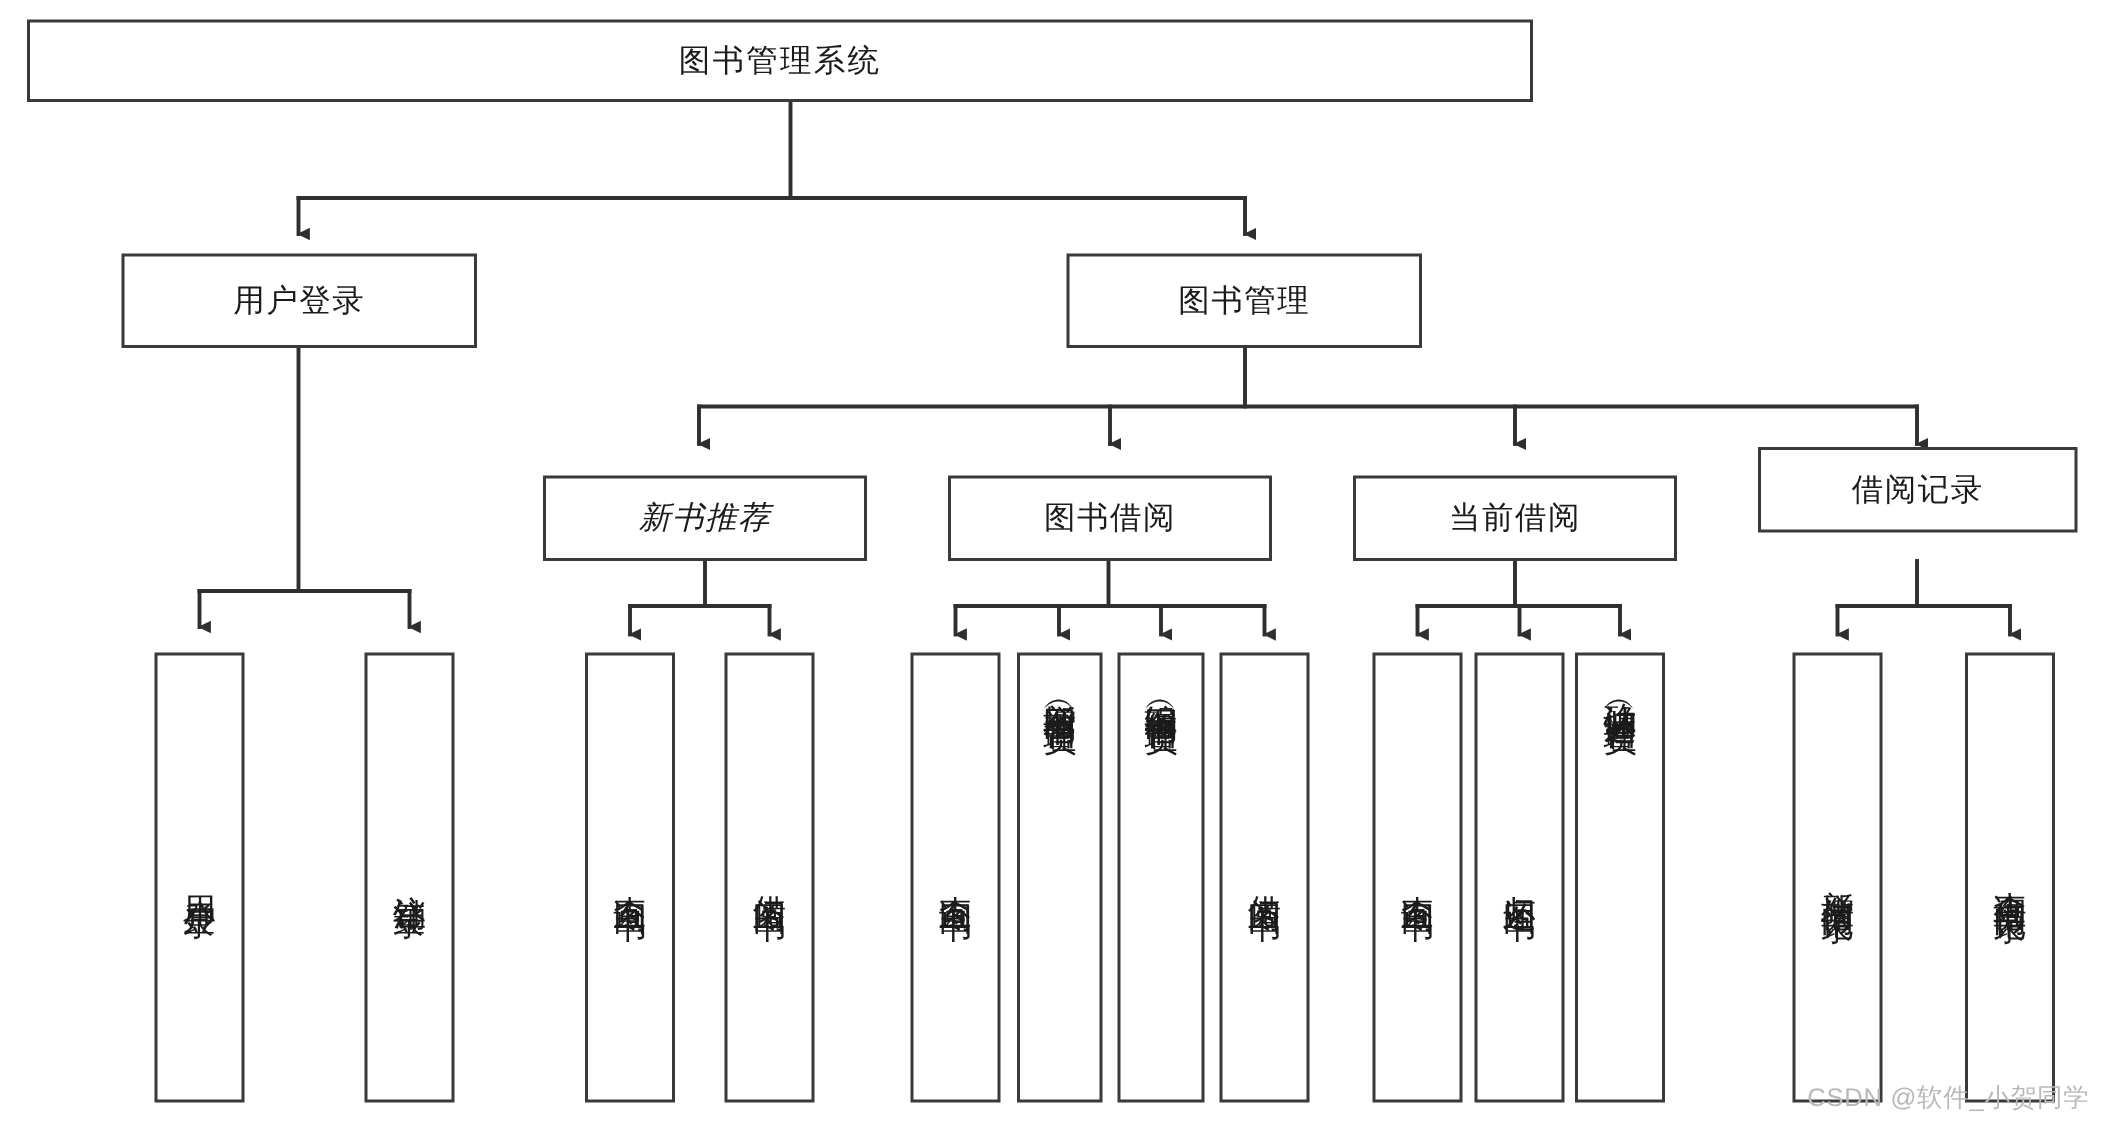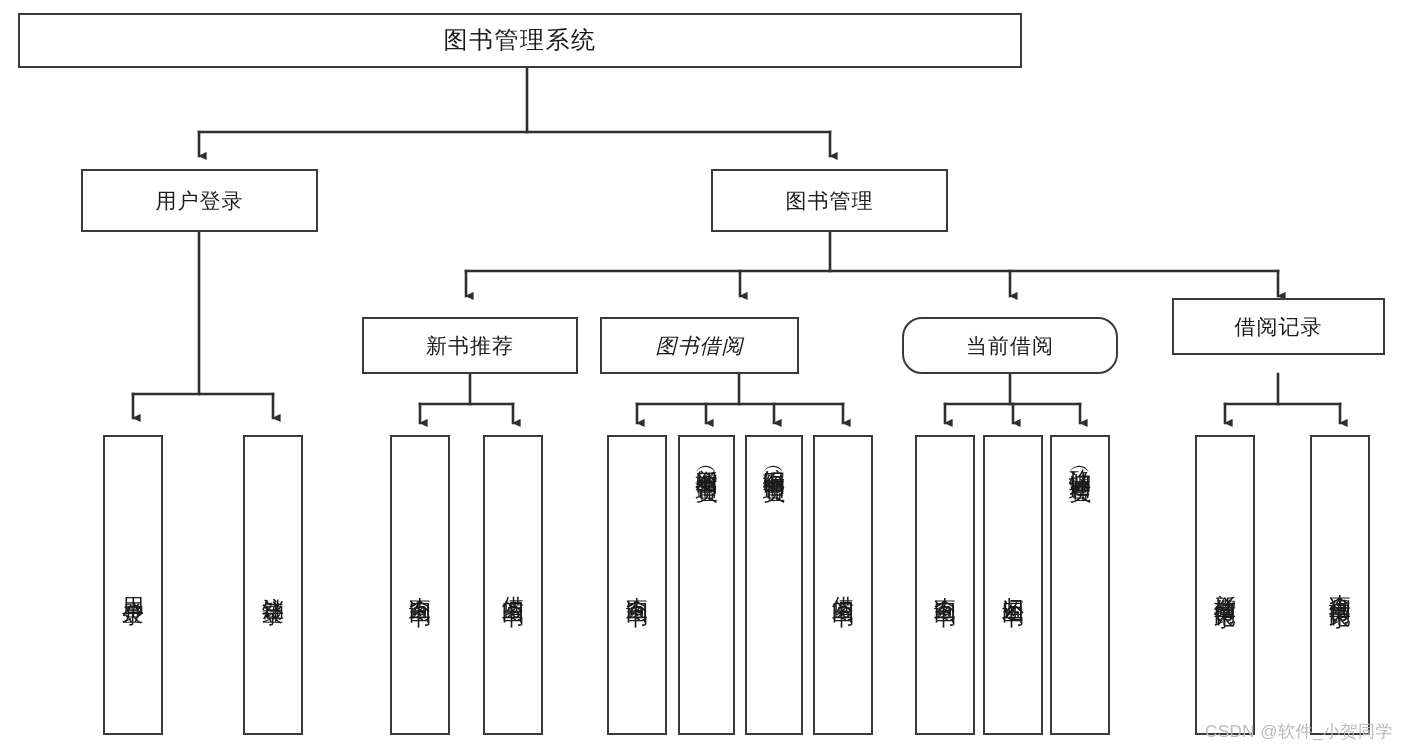--- a/index.html
+++ b/index.html
@@ -19,21 +19,21 @@
     color:#1b1b1b;
   }
   .node .lbl{
     display:block;
     text-align:center;
     white-space:nowrap;
     line-height:1.12;
   }
   
   .h-node .lbl{font-size:21px;letter-spacing:1px;}
-  #n-root .lbl{font-size:24px;letter-spacing:1.5px;}
+  #n-root .lbl{font-size:21px;letter-spacing:1.5px;}
 
   
   .v-node{align-items:flex-start;padding-top:14px;}
   .v-node .lbl{
     writing-mode:vertical-rl;
     text-orientation:upright;
     font-size:22px;
     letter-spacing:3px;
     line-height:1.0;
   }
@@ -109,27 +109,27 @@
     <span class="lbl">图书管理系统</span>
   </div>
 
   <div class="node h-node" style="left:81px;top:169px;width:237px;height:63px;">
     <span class="lbl">用户登录</span>
   </div>
   <div class="node h-node" style="left:711px;top:169px;width:237px;height:63px;">
     <span class="lbl">图书管理</span>
   </div>
 
-  <div class="node h-node" style="left:362px;top:317px;width:216px;height:57px;">
+  <div class="node h-node" style="left:362px;top:317px;width:216px;height:57px;font-style:italic;">
     <span class="lbl">新书推荐</span>
   </div>
-  <div class="node h-node" style="left:600px;top:317px;width:199px;height:57px;font-style:italic;">
+  <div class="node h-node" style="left:632px;top:317px;width:216px;height:57px;">
     <span class="lbl">图书借阅</span>
   </div>
-  <div class="node h-node" style="left:902px;top:317px;width:216px;height:57px;border-radius:20px;">
+  <div class="node h-node" style="left:902px;top:317px;width:216px;height:57px;">
     <span class="lbl">当前借阅</span>
   </div>
   <div class="node h-node" style="left:1172px;top:298px;width:213px;height:57px;">
     <span class="lbl">借阅记录</span>
   </div>
 
   <div class="node v-node mid" style="left:103px;top:435px;width:60px;height:300px;">
     <span class="lbl">用户登录</span>
   </div>
   <div class="node v-node mid" style="left:243px;top:435px;width:60px;height:300px;">

